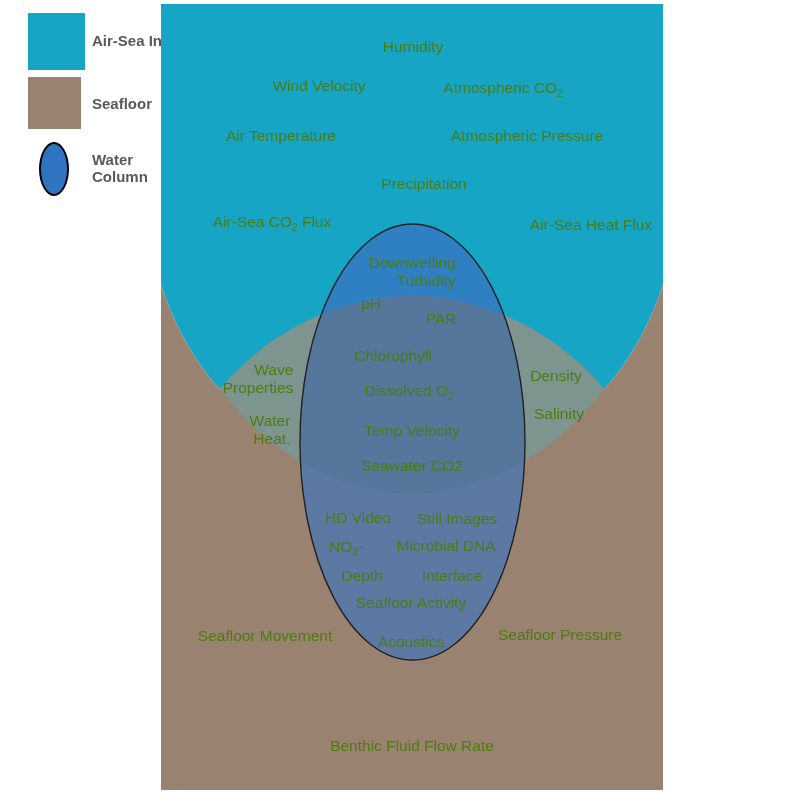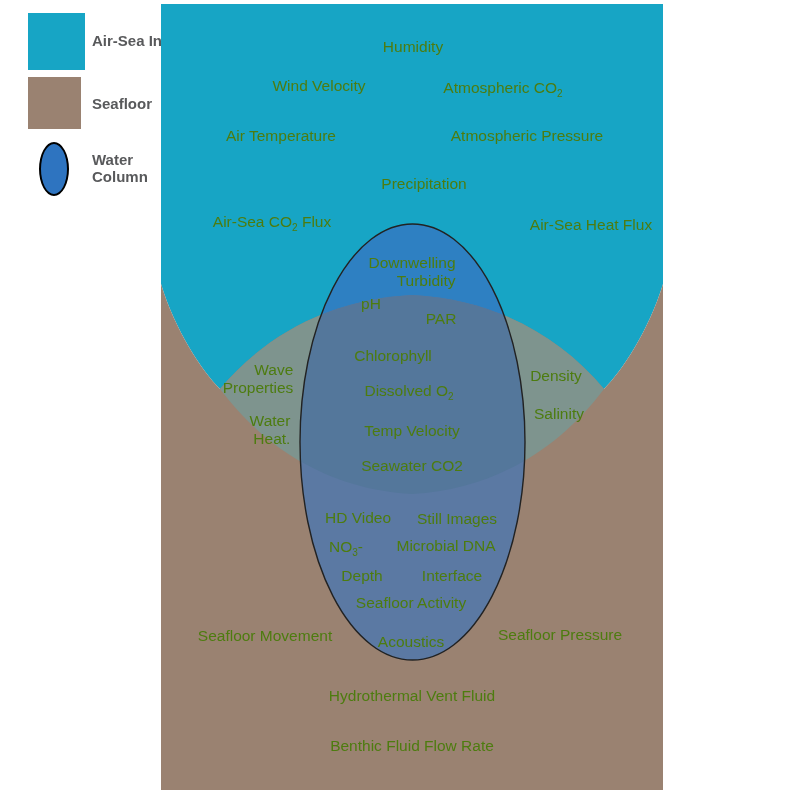--- a/index.html
+++ b/index.html
@@ -112,15 +112,14 @@
 <div class="vl" style="left:346px;top:547px"><span>NO</span><sub>3</sub><span>-</span></div>
 <div class="vl" style="left:446px;top:546px"><span>Microbial DNA</span></div>
 <div class="vl" style="left:362px;top:576px"><span>Depth</span></div>
 <div class="vl" style="left:452px;top:576px"><span>Interface</span></div>
 <div class="vl" style="left:411px;top:603px"><span>Seafloor Activity</span></div>
 <div class="vl" style="left:411px;top:642px"><span>Acoustics</span></div>
 
 <div class="vl" style="left:265px;top:636px"><span>Seafloor Movement</span></div>
 <div class="vl" style="left:560px;top:635px"><span>Seafloor Pressure</span></div>
 <div class="vl" style="left:412px;top:696px">
-  <div>Hydrothermal Vent Fluid</div>
 </div>
 <div class="vl" style="left:412px;top:746px"><span>Benthic Fluid Flow Rate</span></div>
 
 </body></html>

